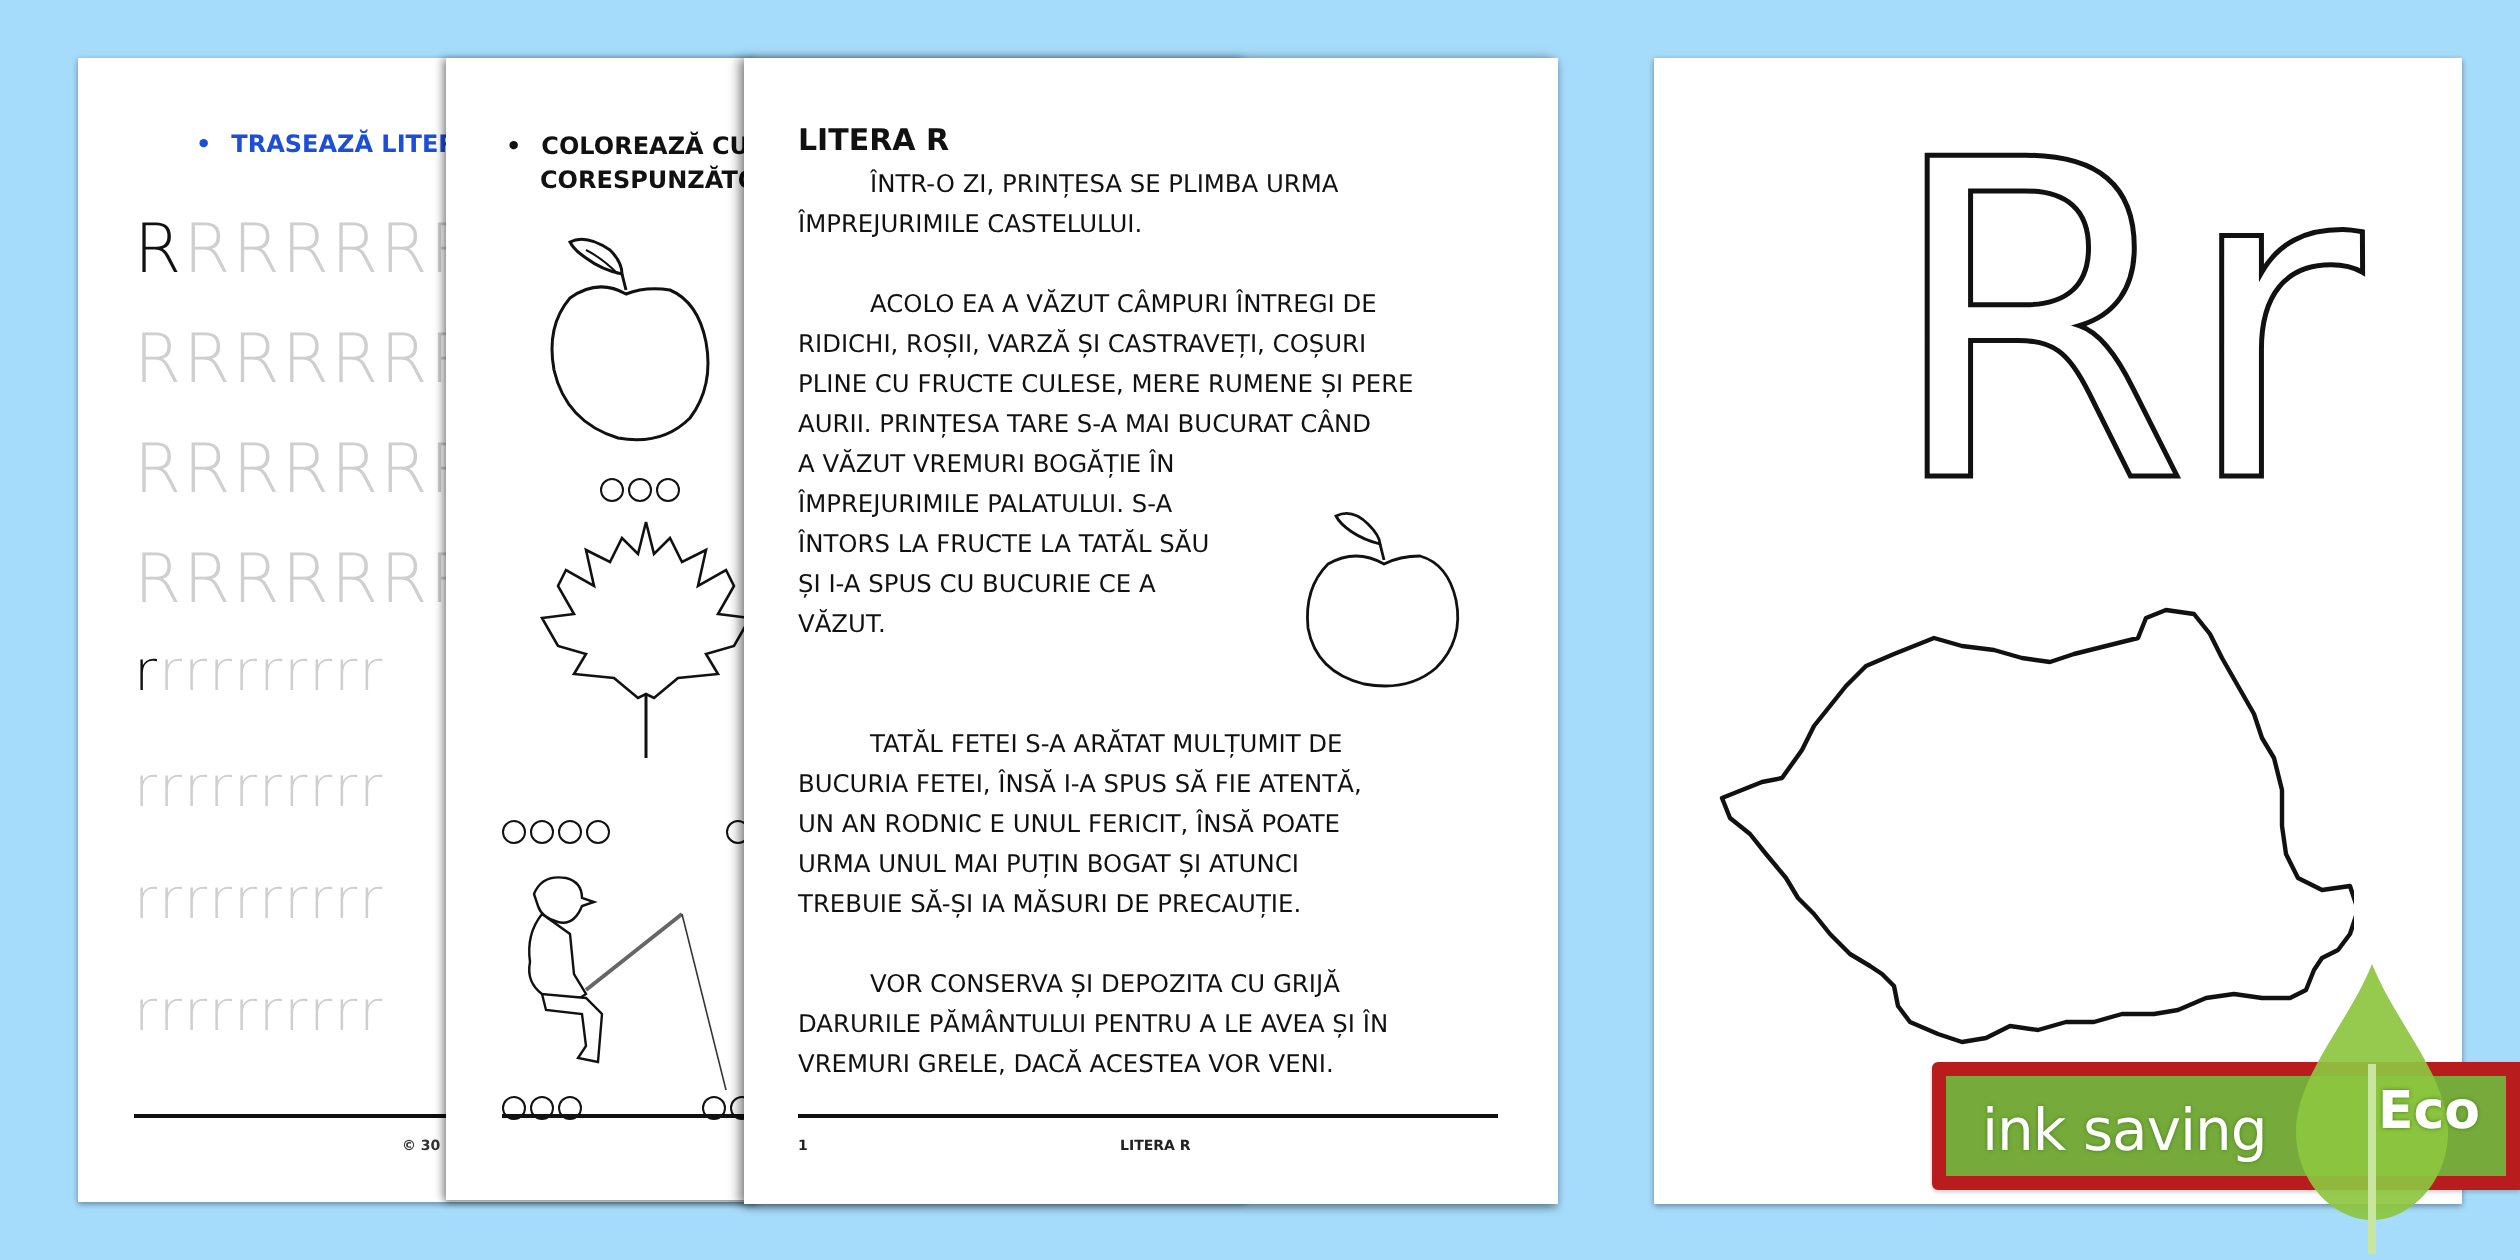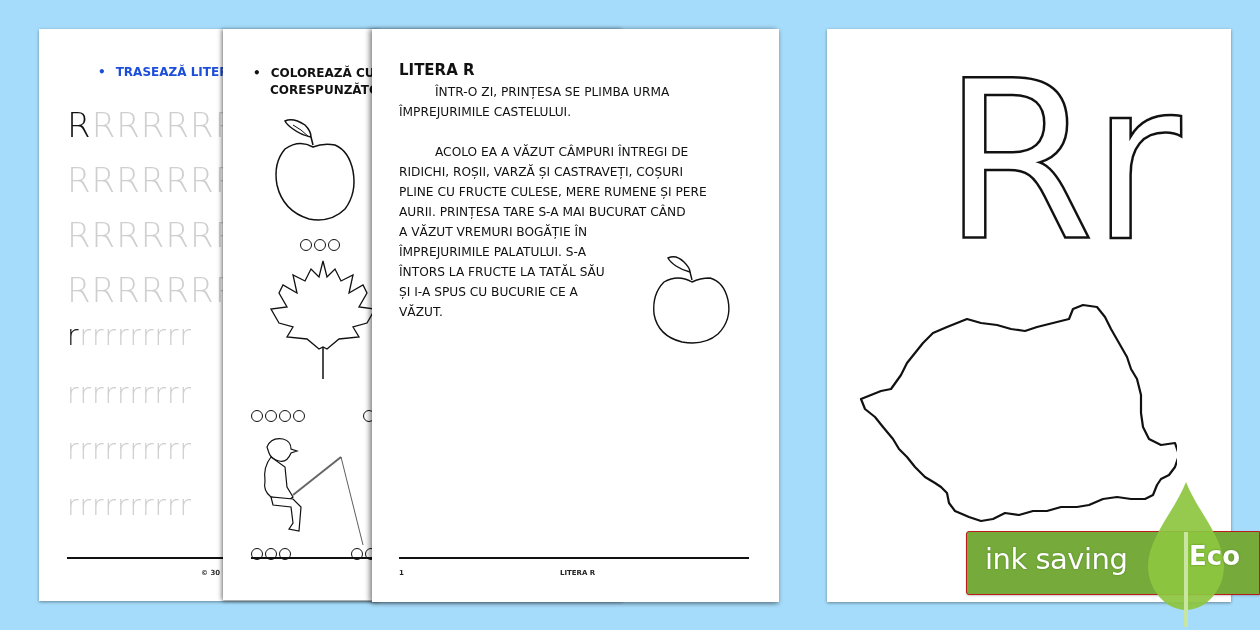--- a/index.html
+++ b/index.html
@@ -35,21 +35,21 @@
   #p3 .indent { padding-left: 36px; }
   #p3 .rule { position: absolute; left: 27px; top: 528px; width: 350px; height: 2px; background: #111; }
   #p3 .pgnum { position: absolute; left: 27px; top: 540px; font-size: 7px; font-weight: bold; color: #222; }
   #p3 .footer-title { position: absolute; left: 188px; top: 540px; font-size: 7px; font-weight: bold; color: #222; }
 
   
   #p4 { left: 827px; top: 29px; width: 404px; height: 573px; box-shadow: 0 1px 3px rgba(0,0,0,0.4); }
   #p4 .big-letters { position: absolute; left: 84px; top: 18px; font-family: "DejaVu Sans", sans-serif; font-size: 220px; line-height: 230px; color: #fff; -webkit-text-stroke: 2.5px #111; font-weight: normal; letter-spacing: -4px; margin-left: 31px; }
 
   
-  .eco-bar { position: absolute; left: 966px; top: 531px; width: 294px; height: 64px; background: #76ab3c; border: 1px solid #b91c1c; border-radius: 3px 0 0 3px; box-shadow: 0 1px 2px rgba(0,0,0,0.2); }
+  .eco-bar { position: absolute; left: 966px; top: 531px; width: 294px; height: 64px; background: #76ab3c; border: 7px solid #b91c1c; border-radius: 3px 0 0 3px; box-shadow: 0 1px 2px rgba(0,0,0,0.2); }
   .eco-text { position: absolute; left: 18px; top: 10px; font-family: "DejaVu Sans", sans-serif; font-size: 29px; color: #fff; letter-spacing: -0.5px; text-shadow: 0 0 2px #4a7f1a; }
   .eco-drop { position: absolute; left: 1146px; top: 482px; width: 80px; height: 145px; }
   .eco-label { position: absolute; left: 1158px; top: 541px; font-family: "DejaVu Sans", sans-serif; font-size: 26px; font-weight: bold; color: #fff; text-shadow: 0 0 2px #4a7f1a; margin-left: 31px; }
 </style>
 </head>
 <body>
 
 <div class="page" id="p1">
   <div class="instr">
     <span class="bullet">•</span><span>TRASEAZĂ LITERELE</span>
@@ -118,21 +118,33 @@
     <div>ȘI I-A SPUS CU BUCURIE CE A</div>
     <div>VĂZUT.</div>
   </div>
 
   <svg style="position:absolute;left:276px;top:223px" width="90" height="95" viewBox="0 0 90 95">
     <path d="M20 6 Q28 2 36 10 Q42 16 42 20 Q34 18 28 14 Q22 10 20 6 Z" fill="#fff" stroke="#111" stroke-width="1.4"></path>
     <line x1="42" y1="20" x2="44" y2="28" stroke="#111" stroke-width="1.4"></line>
     <path d="M44 30 Q30 22 16 30 Q4 42 6 62 Q10 84 34 90 Q56 94 70 82 Q84 68 80 48 Q76 30 62 26 Q52 26 44 30 Z" fill="#fff" stroke="#111" stroke-width="1.4"></path>
   </svg>
 
+  <div class="para" style="top:333px">
+    <div class="indent">TATĂL FETEI S-A ARĂTAT MULȚUMIT DE</div>
+    <div>BUCURIA FETEI, ÎNSĂ I-A SPUS SĂ FIE ATENTĂ,</div>
+    <div>UN AN RODNIC E UNUL FERICIT, ÎNSĂ POATE</div>
+    <div>URMA UNUL MAI PUȚIN BOGAT ȘI ATUNCI</div>
+    <div>TREBUIE SĂ-ȘI IA MĂSURI DE PRECAUȚIE.</div>
+  </div>
 
+  <div class="para" style="top:453px">
+    <div class="indent">VOR CONSERVA ȘI DEPOZITA CU GRIJĂ</div>
+    <div>DARURILE PĂMÂNTULUI PENTRU A LE AVEA ȘI ÎN</div>
+    <div>VREMURI GRELE, DACĂ ACESTEA VOR VENI.</div>
+  </div>
 
   <div class="rule"></div>
   <div class="pgnum">1</div>
   <div class="footer-title">LITERA R</div>
 </div>
 
 <div class="page" id="p4">
   <div class="big-letters">Rr</div>
   <svg style="position:absolute;left:30px;top:270px" width="320" height="230" viewBox="0 0 320 230">
     <path d="M4 100 L14 96 L24 92 L34 90 L44 76 L50 64 L58 54 L66 44 L76 34 L90 28 L100 24 L110 20 L124 24 L140 26 L154 30 L168 32 L180 28 L196 24 L212 20 L216 10 L226 6 L240 8 L248 18 L254 30 L262 44 L270 58 L274 70 L280 80 L284 96 L284 114 L286 128 L292 140 L304 146 L318 144 L322 156 L318 168 L312 176 L304 180 L300 186 L296 196 L288 200 L274 200 L260 198 L246 200 L232 206 L220 208 L204 208 L190 212 L176 212 L162 216 L148 214 L136 220 L124 222 L112 218 L98 212 L92 204 L90 194 L84 188 L78 184 L68 178 L58 168 L50 158 L42 150 L36 140 L26 128 L18 118 L8 110 Z" fill="#fff" stroke="#111" stroke-width="2.2" stroke-linejoin="round"></path>

